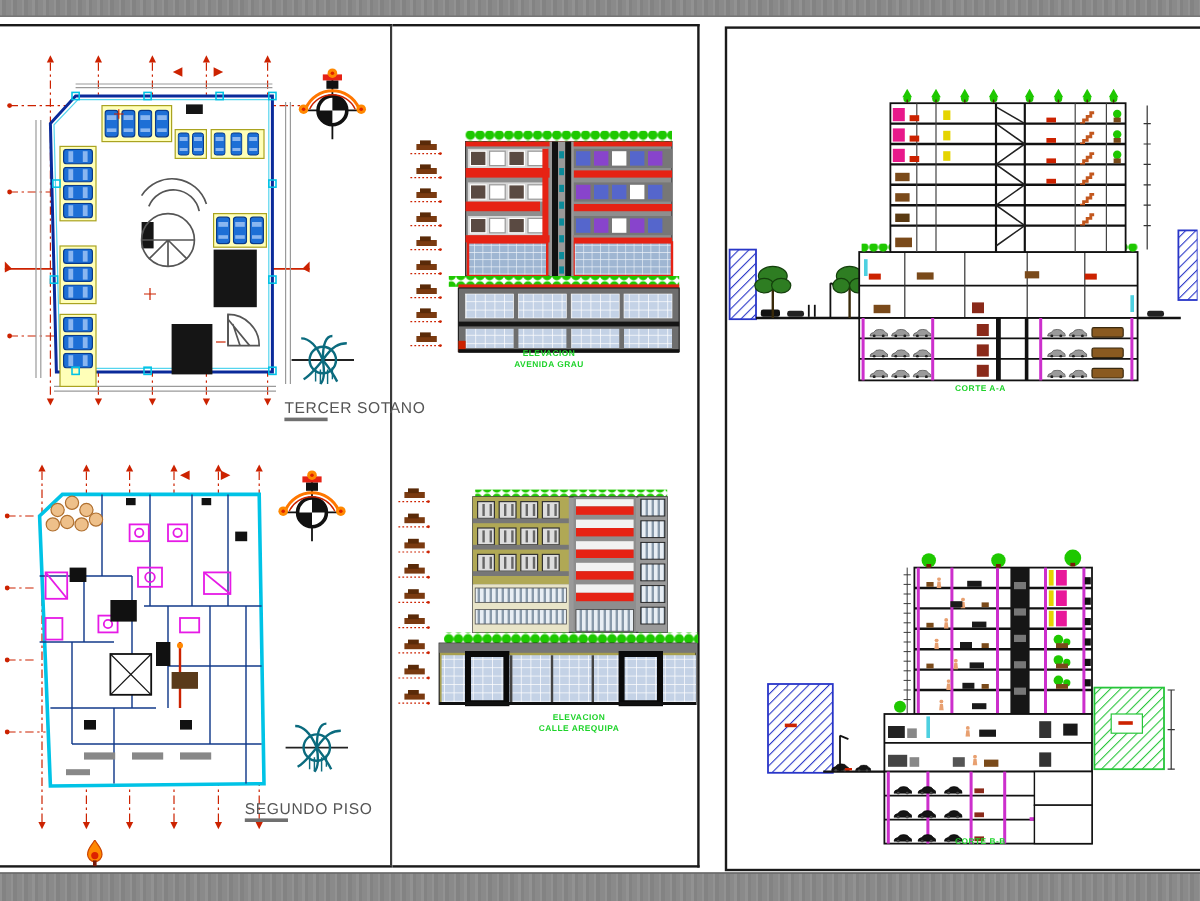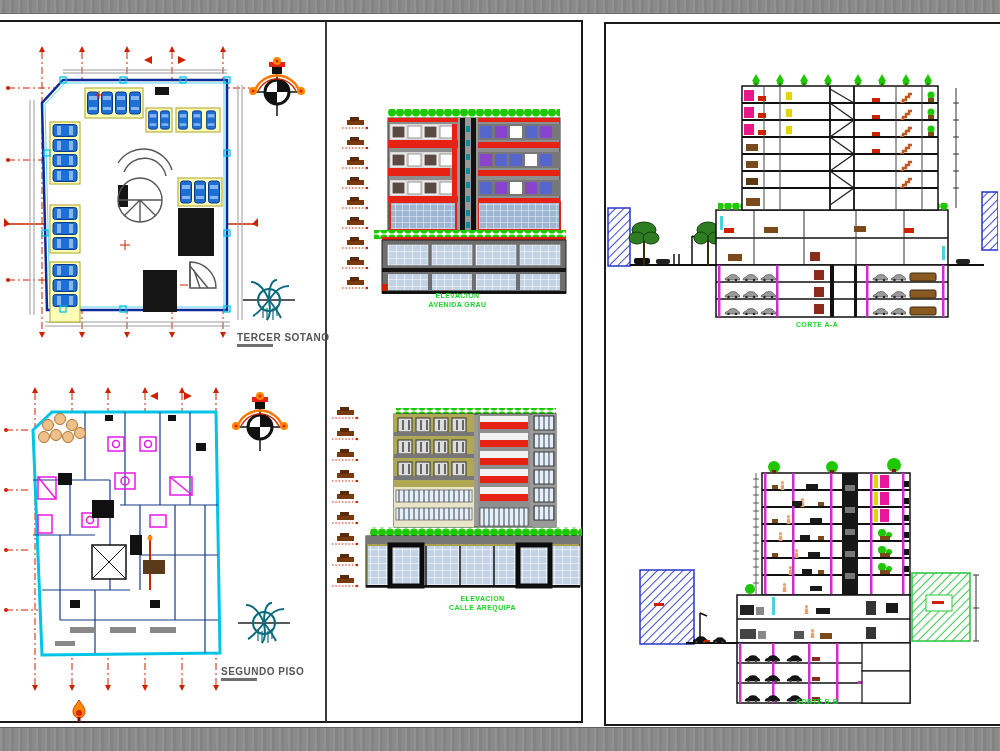--- a/index.html
+++ b/index.html
@@ -10,21 +10,21 @@
        background-image:repeating-linear-gradient(90deg,rgba(255,255,255,.07) 0 2px,rgba(0,0,0,.05) 2px 5px,transparent 5px 9px);}
   #top-bar{top:0;height:13px;border-bottom:1px solid #6d6d6d;}
   #bottom-bar{top:727px;height:24px;border-top:1px solid #5e5e5e;}
   .panel{position:absolute;background:#fff;}
   #panel-left{left:0;top:20px;width:325px;height:699px;
       border-top:2px solid #1a1a1a;border-bottom:2px solid #1a1a1a;border-right:2px solid #3a3a3a;}
   #panel-middle{left:327px;top:20px;width:254px;height:699px;
       border-top:2px solid #1a1a1a;border-bottom:2px solid #1a1a1a;border-right:2px solid #1a1a1a;}
   #panel-right{left:604px;top:22px;width:396px;height:700px;border:2px solid #1a1a1a;}
   .drw{position:absolute;}
-  .lbl-plan{position:absolute;font-size:10px;font-weight:bold;color:#555;letter-spacing:.5px;white-space:nowrap;}
+  .lbl-plan{position:absolute;font-size:13px;font-weight:normal;color:#555;letter-spacing:.5px;white-space:nowrap;}
   .lbl-plan .ul{width:36px;height:3px;background:#707070;margin-top:1px;}
   .lbl-green{position:absolute;font-size:7px;font-weight:bold;color:#1ed32a;text-align:center;line-height:1.3;letter-spacing:.4px;white-space:nowrap;}
 </style>
 </head>
 <body>
 
 <div id="page">
   <div id="top-bar" class="bar"></div>
   <div id="bottom-bar" class="bar"></div>
   <div id="panel-left" class="panel"></div>
@@ -980,21 +980,21 @@
   <svg class="drw" style="left:70px;top:700px" width="18" height="22" viewBox="0 0 18 22">
     <path d="M9,0 C12,5 15,7 15,12 A6,6 0 0 1 3,12 C3,7 6,5 9,0 Z" fill="#ff8800" stroke="#cc4400"></path>
     <circle cx="9" cy="13" r="3" fill="#dd2200"></circle>
     <rect x="7.5" y="17" width="3" height="5" fill="#7a1a0a"></rect>
   </svg>
 
   <div class="lbl-plan" style="left:237px;top:332px">
     <span>TERCER SOTANO</span>
     <div class="ul"></div>
   </div>
-  <div class="lbl-plan" style="left:221px;top:666px">
+  <div class="lbl-plan" style="left:204px;top:666px">
     <span>SEGUNDO PISO</span>
     <div class="ul"></div>
   </div>
   <div class="lbl-green" style="left:395px;top:291px;width:125px">
     <div>ELEVACION</div>
     <div>AVENIDA GRAU</div>
   </div>
   <div class="lbl-green" style="left:420px;top:594px;width:125px">
     <div>ELEVACION</div>
     <div>CALLE AREQUIPA</div>

